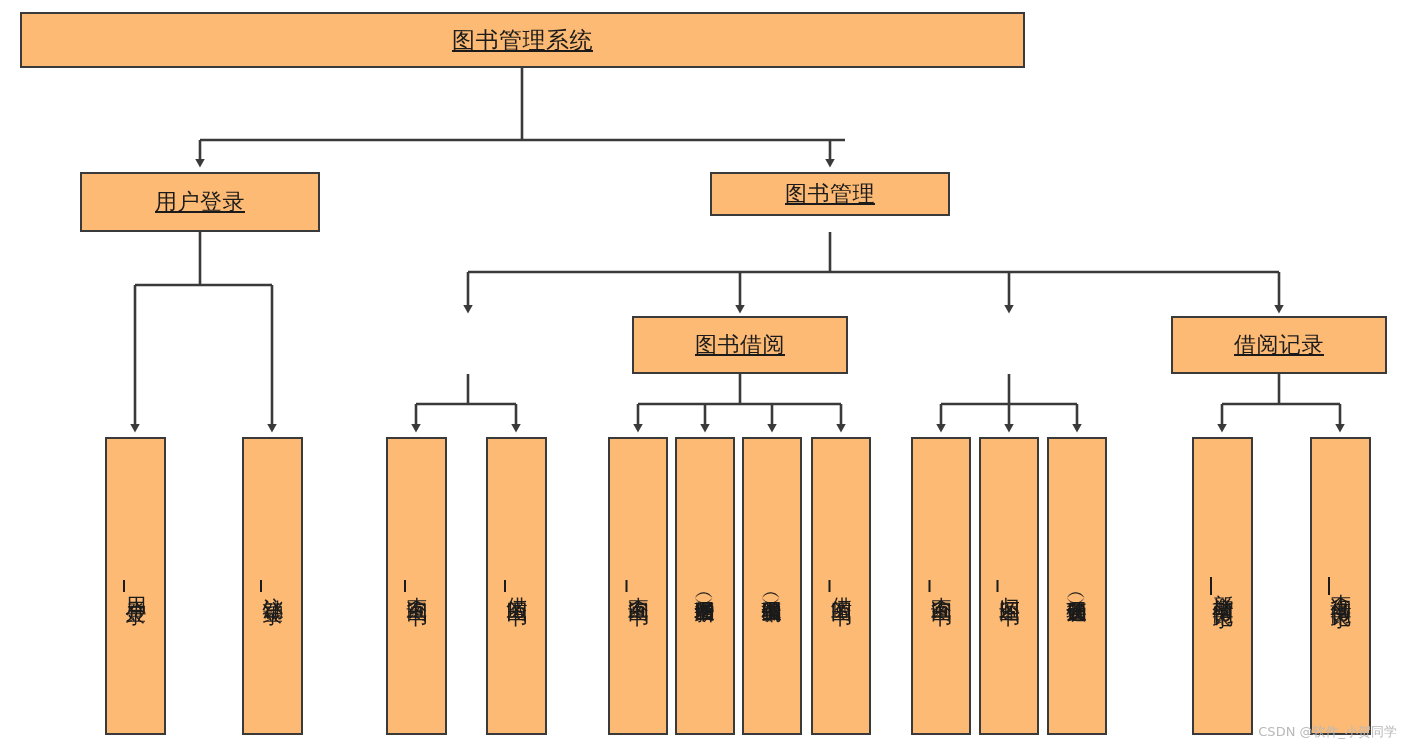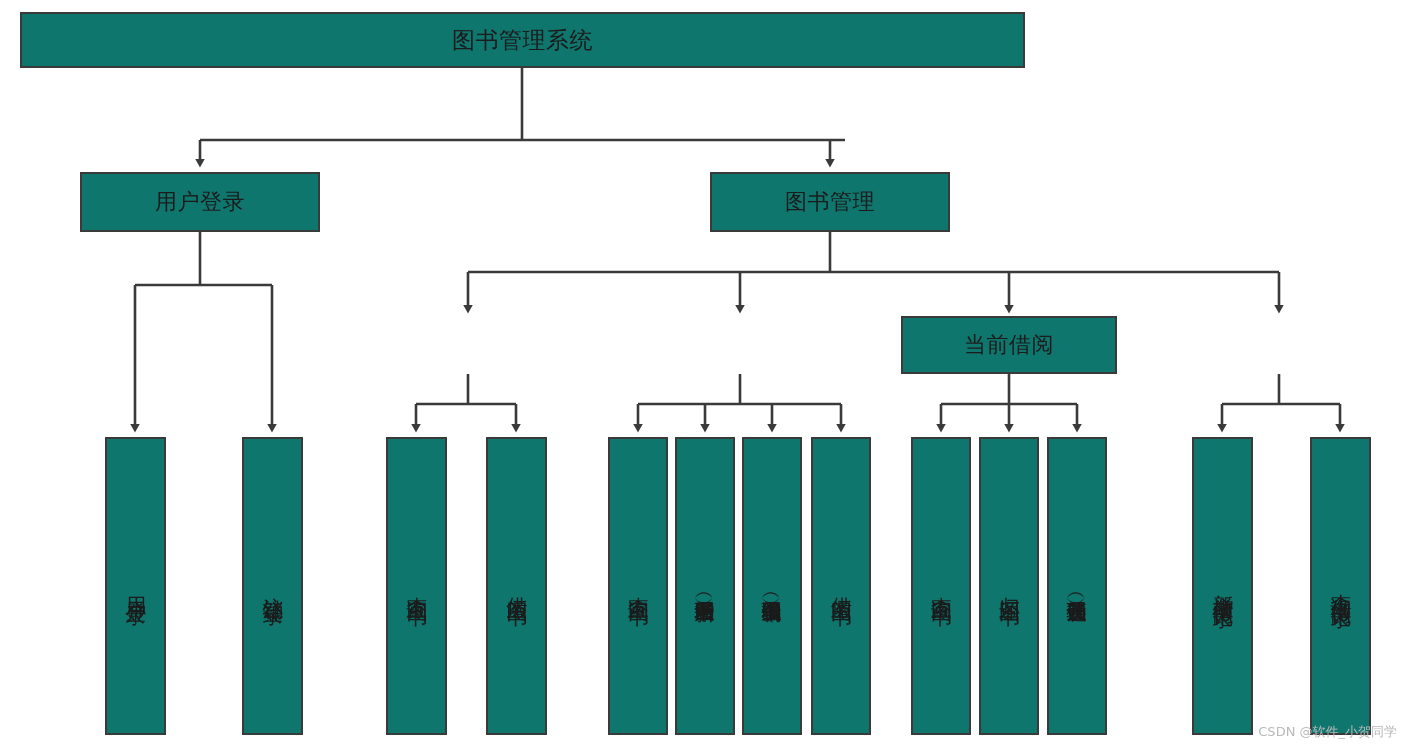--- a/index.html
+++ b/index.html
@@ -24,27 +24,28 @@
     position: absolute;
     left: 0;
     top: 0;
     width: 1405px;
     height: 747px;
     pointer-events: none;
   }
   .node {
     position: absolute;
     box-sizing: border-box;
-    background: #0f766e;
+    background: #fdba74;
     border: 2px solid #3a3a3a;
     display: flex;
     align-items: center;
     justify-content: center;
     color: #1b1b1b;
     z-index: 2;
+    text-decoration: underline;
   }
   .node-label {
     display: block;
     text-align: center;
     line-height: 1.08;
     white-space: nowrap;
     letter-spacing: 0.5px;
   }
   
   .node.horiz .node-label {
@@ -139,30 +140,33 @@
   </svg>
 
   <div class="node horiz root" style="left:20px; top:12px; width:1005px; height:56px;">
     <span class="node-label">图书管理系统</span>
   </div>
 
   <div class="node horiz" style="left:80px; top:172px; width:240px; height:60px;">
     <span class="node-label">用户登录</span>
   </div>
 
-  <div class="node horiz" style="left:710px; top:172px; width:240px; height:60px;">
+  <div class="node horiz" style="left:710px; top:172px; width:240px; height:44px;">
     <span class="node-label">图书管理</span>
   </div>
 
 
-
-  <div class="node horiz" style="left:901px; top:316px; width:216px; height:58px;">
-    <span class="node-label">当前借阅</span>
-  </div>
-
+  <div class="node horiz" style="left:632px; top:316px; width:216px; height:58px;">
+    <span class="node-label">图书借阅</span>
+  </div>
+
+
+  <div class="node horiz" style="left:1171px; top:316px; width:216px; height:58px;">
+    <span class="node-label">借阅记录</span>
+  </div>
 
   <div class="node vert" style="left:105px; top:437px; width:61px; height:298px;">
     <span class="node-label">用户登录</span>
   </div>
 
   <div class="node vert" style="left:242px; top:437px; width:61px; height:298px;">
     <span class="node-label">注销登录</span>
   </div>
 
   <div class="node vert" style="left:386px; top:437px; width:61px; height:298px;">

